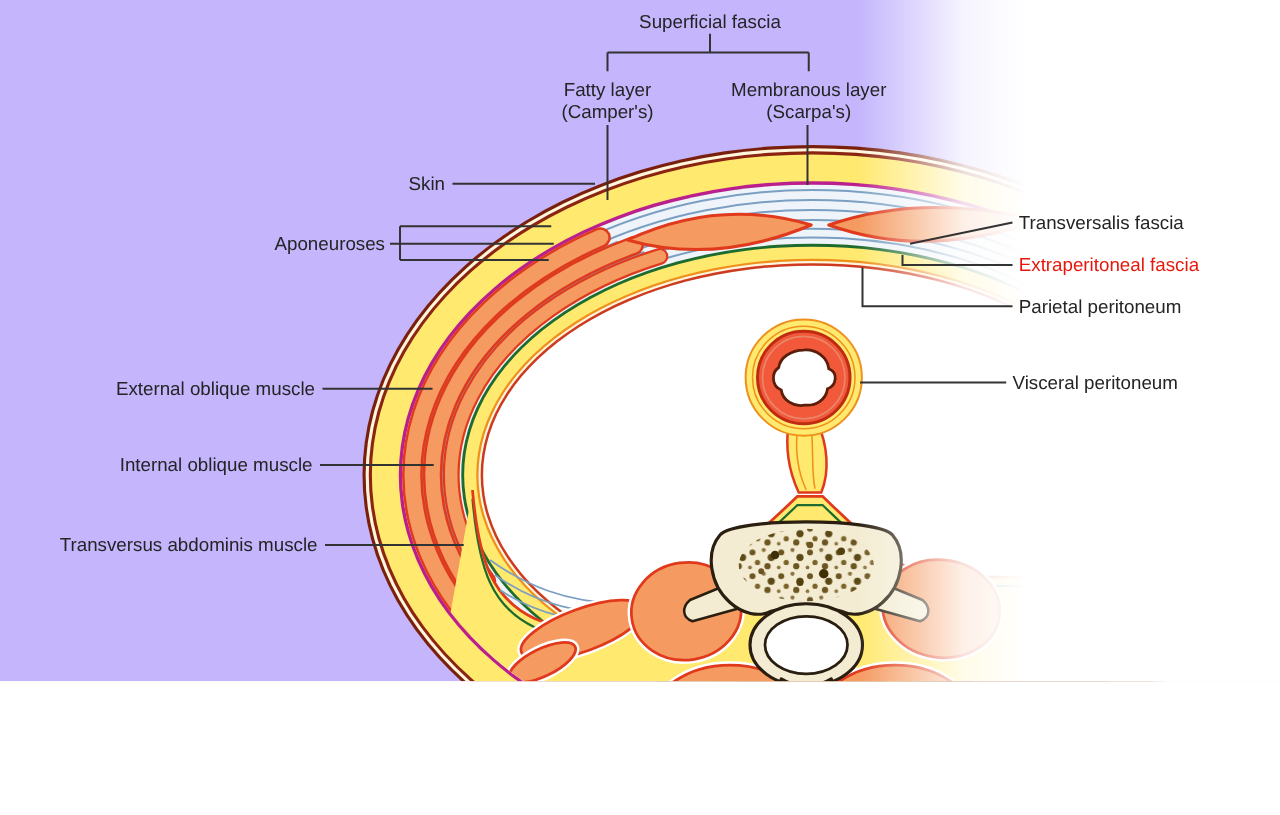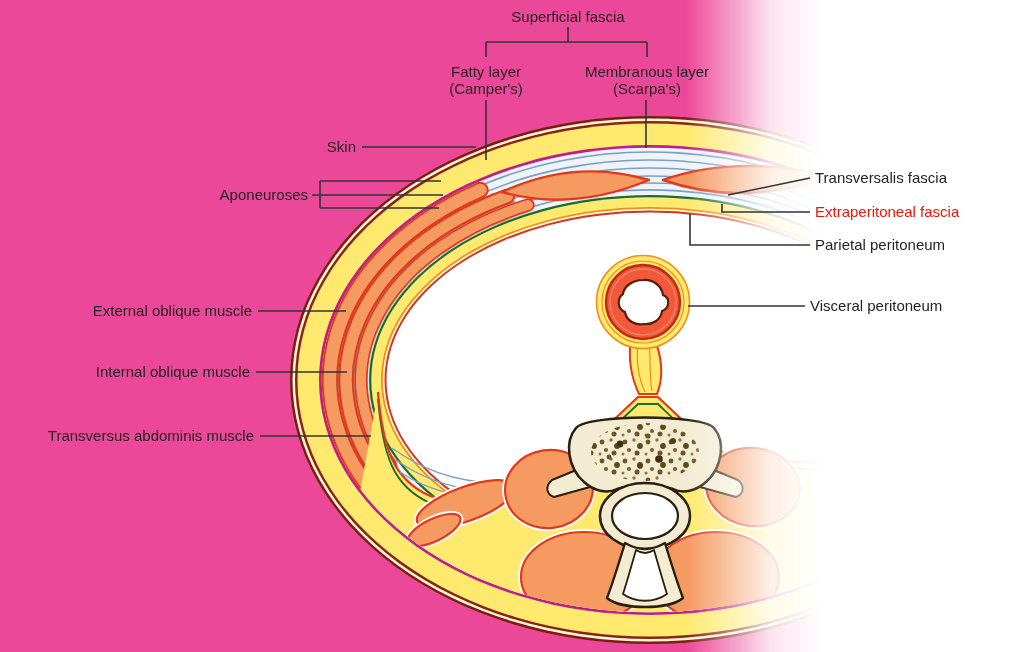--- a/index.html
+++ b/index.html
@@ -1,16 +1,16 @@
 <!DOCTYPE html>
 <html><head>
 <meta charset="utf-8">
 <style>
   html,body{margin:0;padding:0;background:#ffffff;}
-  .stage{position:relative;width:1024px;height:652px;background:#ec4899;overflow:hidden;
+  .stage{position:relative;width:1024px;height:545px;background:#c4b5fd;overflow:hidden;
          font-family:"Liberation Sans", sans-serif;}
   svg text{font-family:"Liberation Sans", sans-serif;font-size:15px;fill:#242424;}
   svg text.red{fill:#e8170b;}
   .leader{stroke:#333333;stroke-width:1.6;fill:none;}
 </style>
 </head>
 <body>
 
 <div class="stage">
 <svg width="1024" height="652" viewBox="0 0 1024 652">

